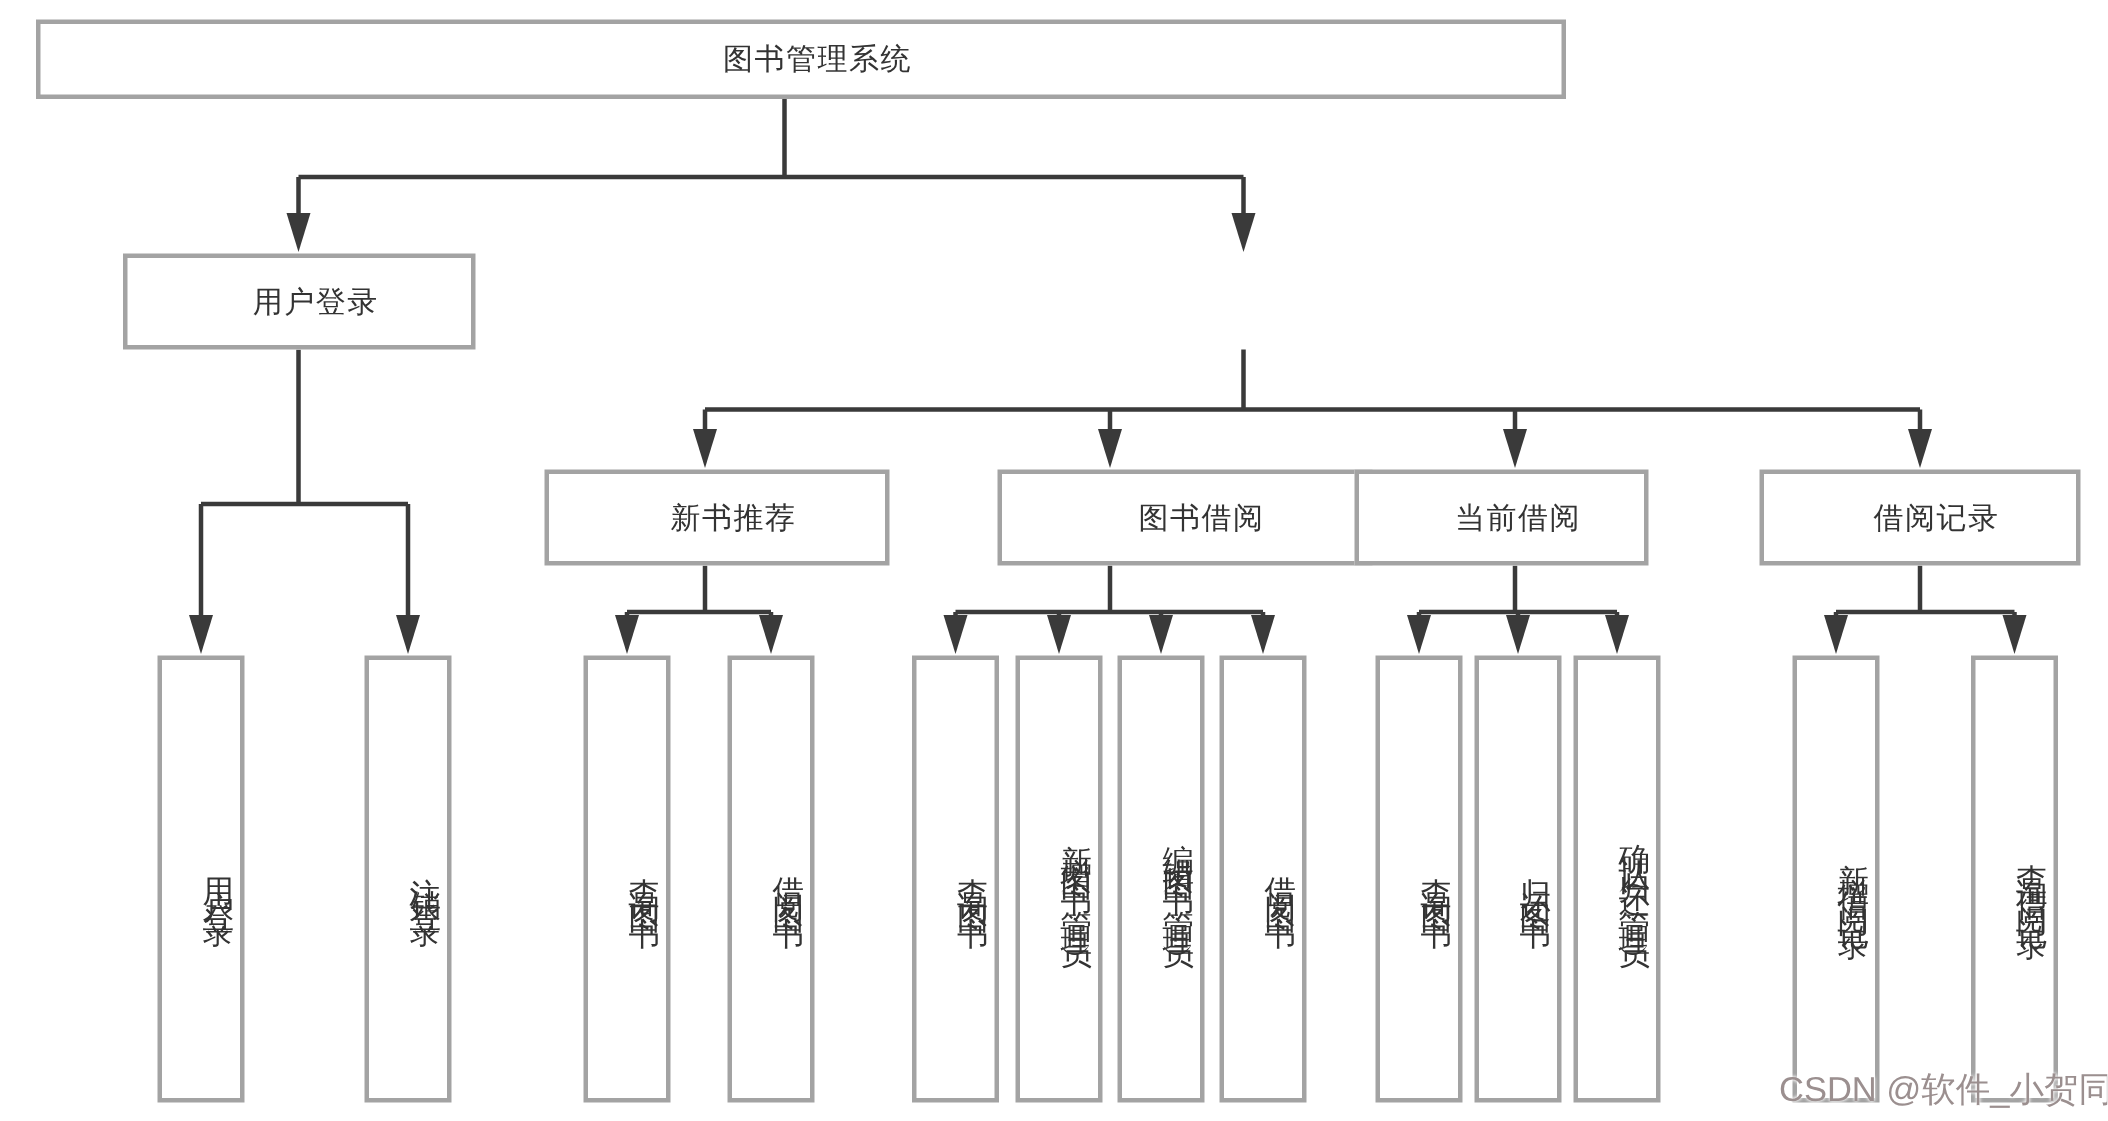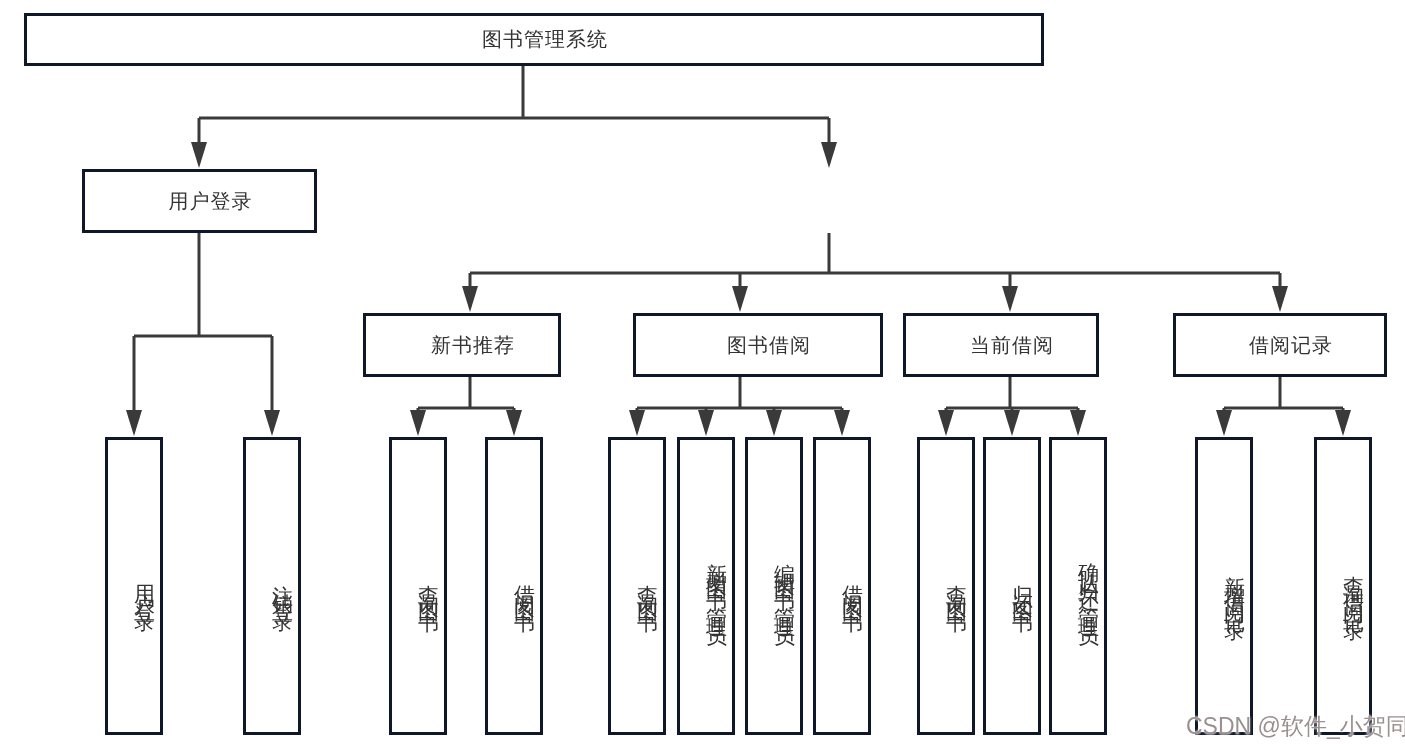--- a/index.html
+++ b/index.html
@@ -7,21 +7,21 @@
     position:relative;
     width:1405px;height:747px;
     background:#ffffff;
     font-family:"Liberation Sans","DejaVu Sans",sans-serif;
     overflow:hidden;
   }
   .stage svg{position:absolute;left:0;top:0;}
   .node{
     position:absolute;
     box-sizing:border-box;
-    border:3px solid #0f172a;
+    border:3px solid #a3a3a3;
     background:#ffffff;
     display:flex;
     align-items:center;
     justify-content:center;
     color:#333333;
     z-index:2;
     padding-left:22px;
   }
   .hnode{font-size:20px;letter-spacing:1px;}
   .vnode{z-index:2;}
@@ -90,24 +90,24 @@
   </svg>
 
   <div class="node hnode" style="left:24px;top:13px;width:1020px;height:53px;">
     <span>图书管理系统</span>
   </div>
 
   <div class="node hnode" style="left:82px;top:169px;width:235px;height:64px;">
     <span>用户登录</span>
   </div>
 
-  <div class="node hnode" style="left:363px;top:313px;width:198px;height:64px;">
+  <div class="node hnode" style="left:363px;top:313px;width:230px;height:64px;">
     <span>新书推荐</span>
   </div>
-  <div class="node hnode" style="left:633px;top:313px;width:250px;height:64px;text-align:right;">
+  <div class="node hnode" style="left:665px;top:313px;width:250px;height:64px;text-align:right;">
     <span>图书借阅</span>
   </div>
   <div class="node hnode" style="left:903px;top:313px;width:196px;height:64px;">
     <span>当前借阅</span>
   </div>
   <div class="node hnode" style="left:1173px;top:313px;width:214px;height:64px;font-family:Liberation Serif, serif;">
     <span>借阅记录</span>
   </div>
 
   <div class="node vnode" style="left:105px;top:437px;width:58px;height:298px;">

